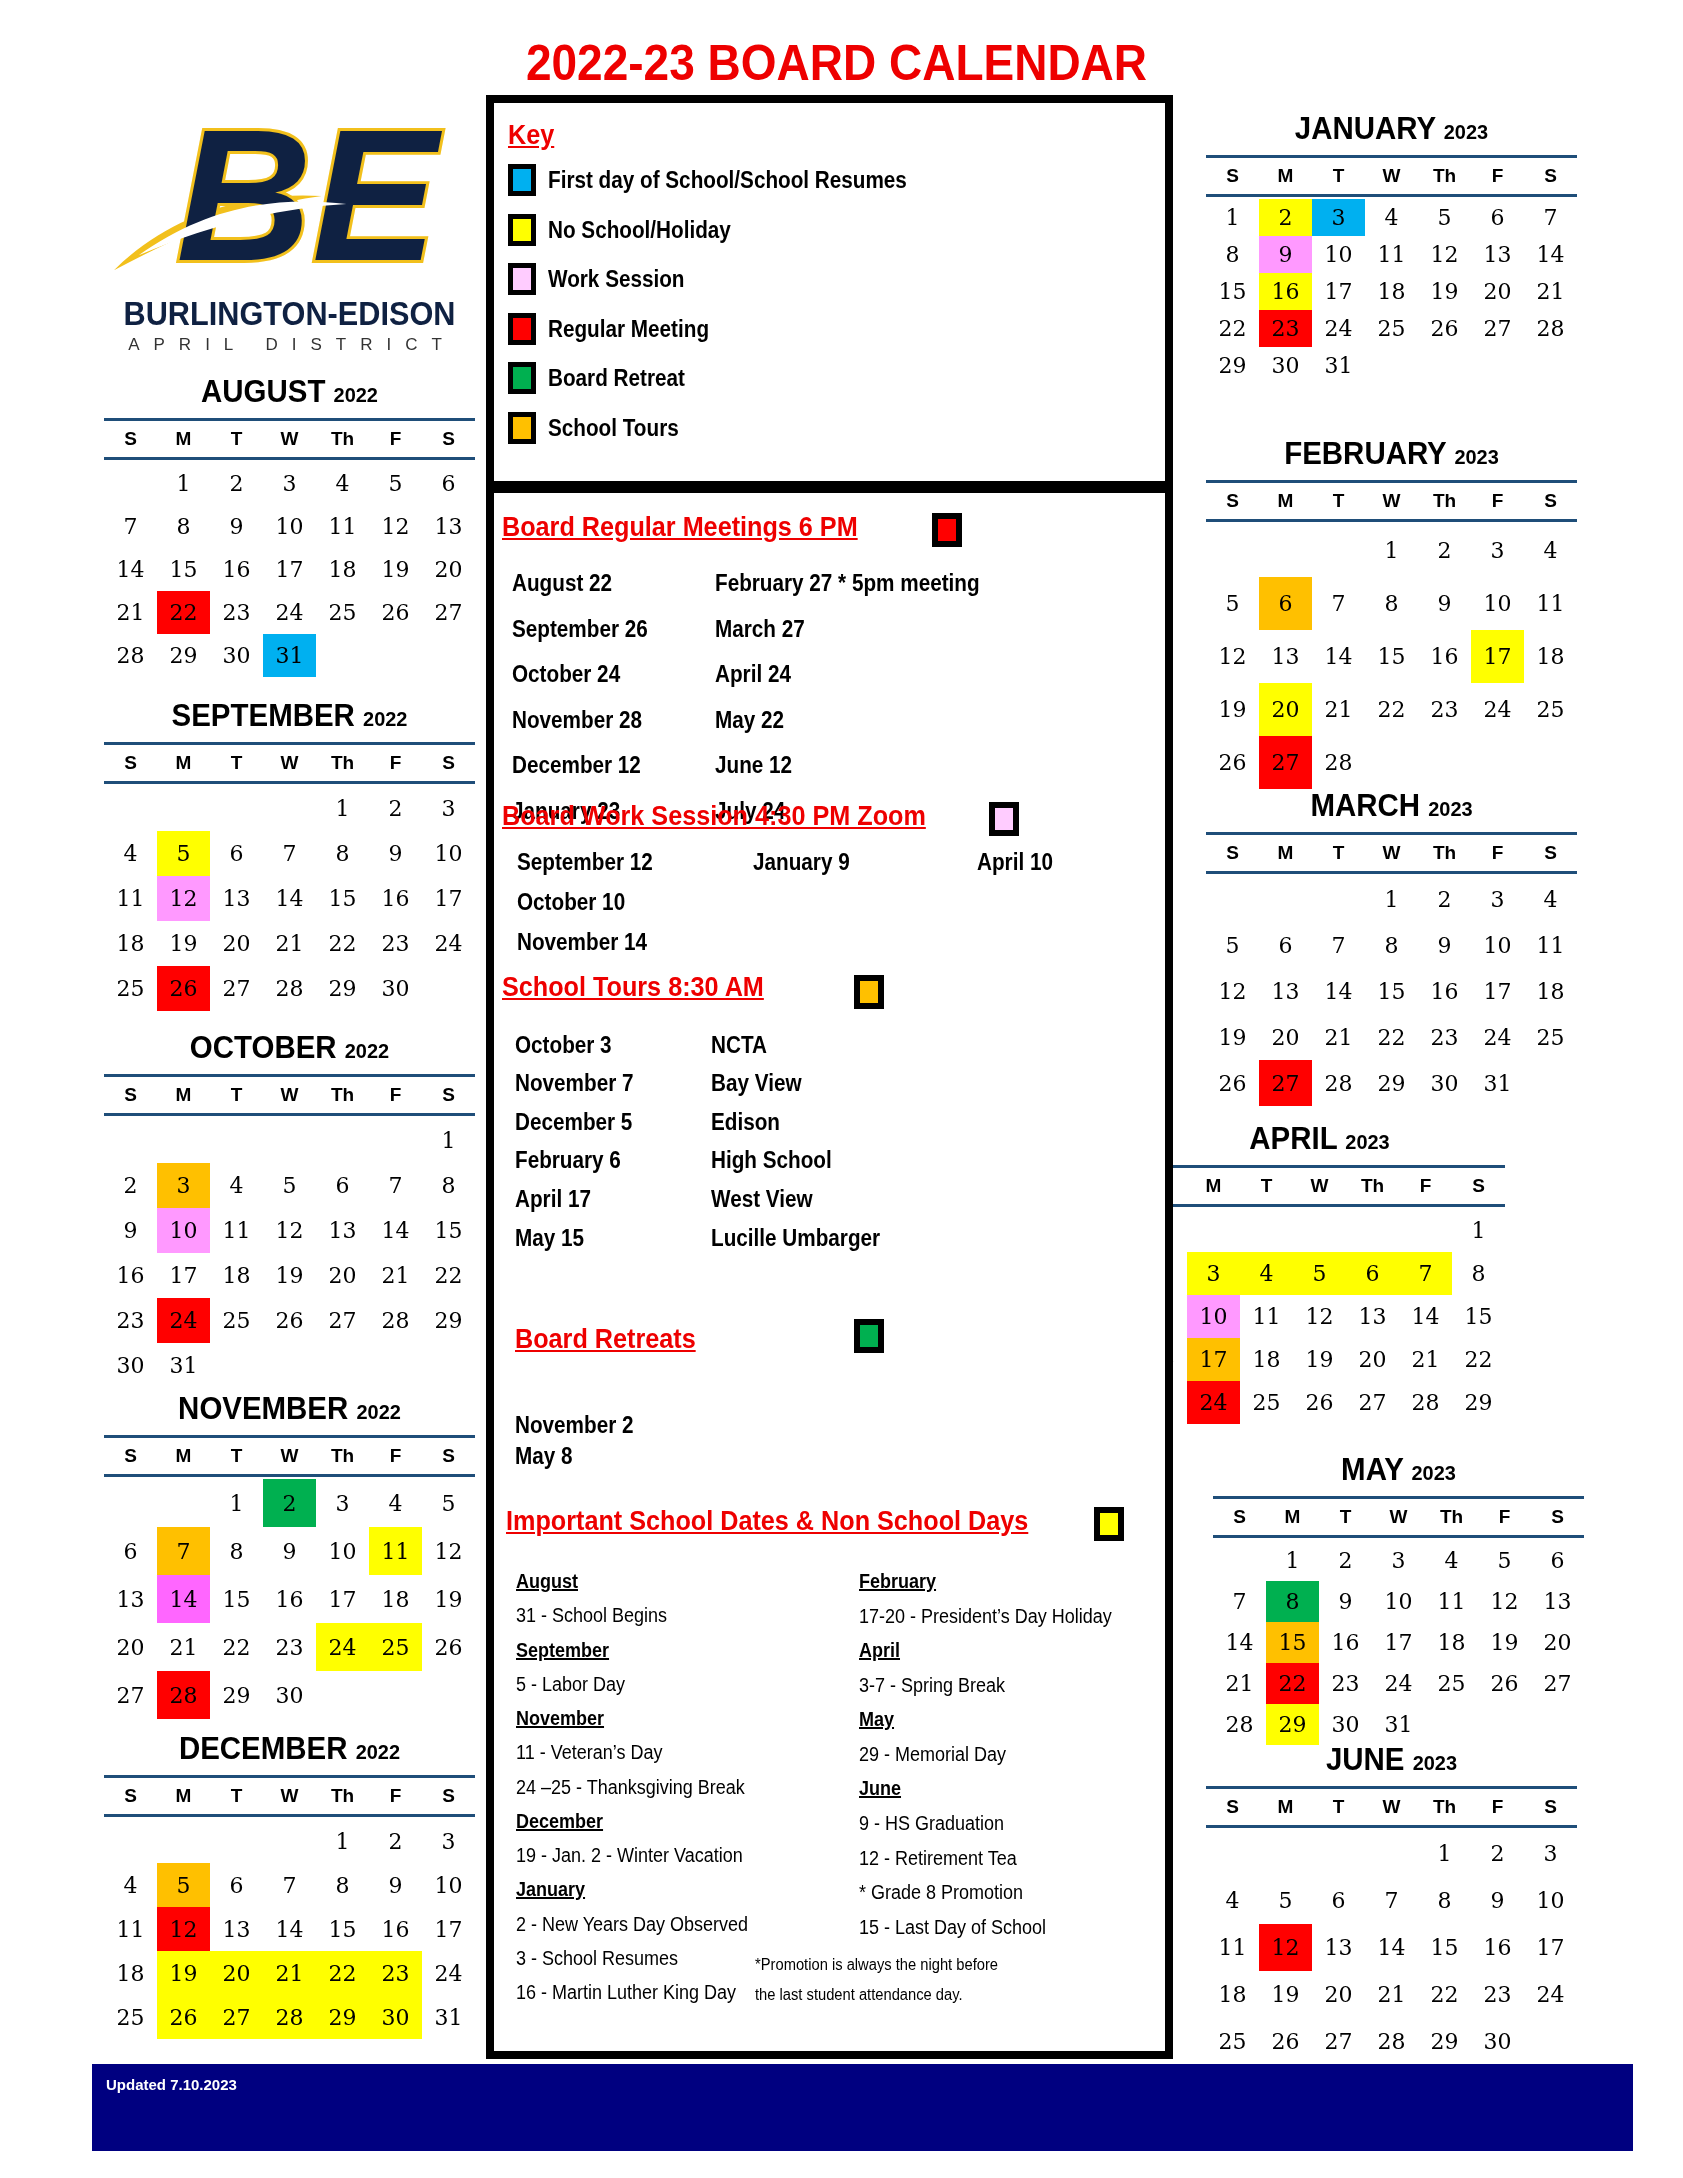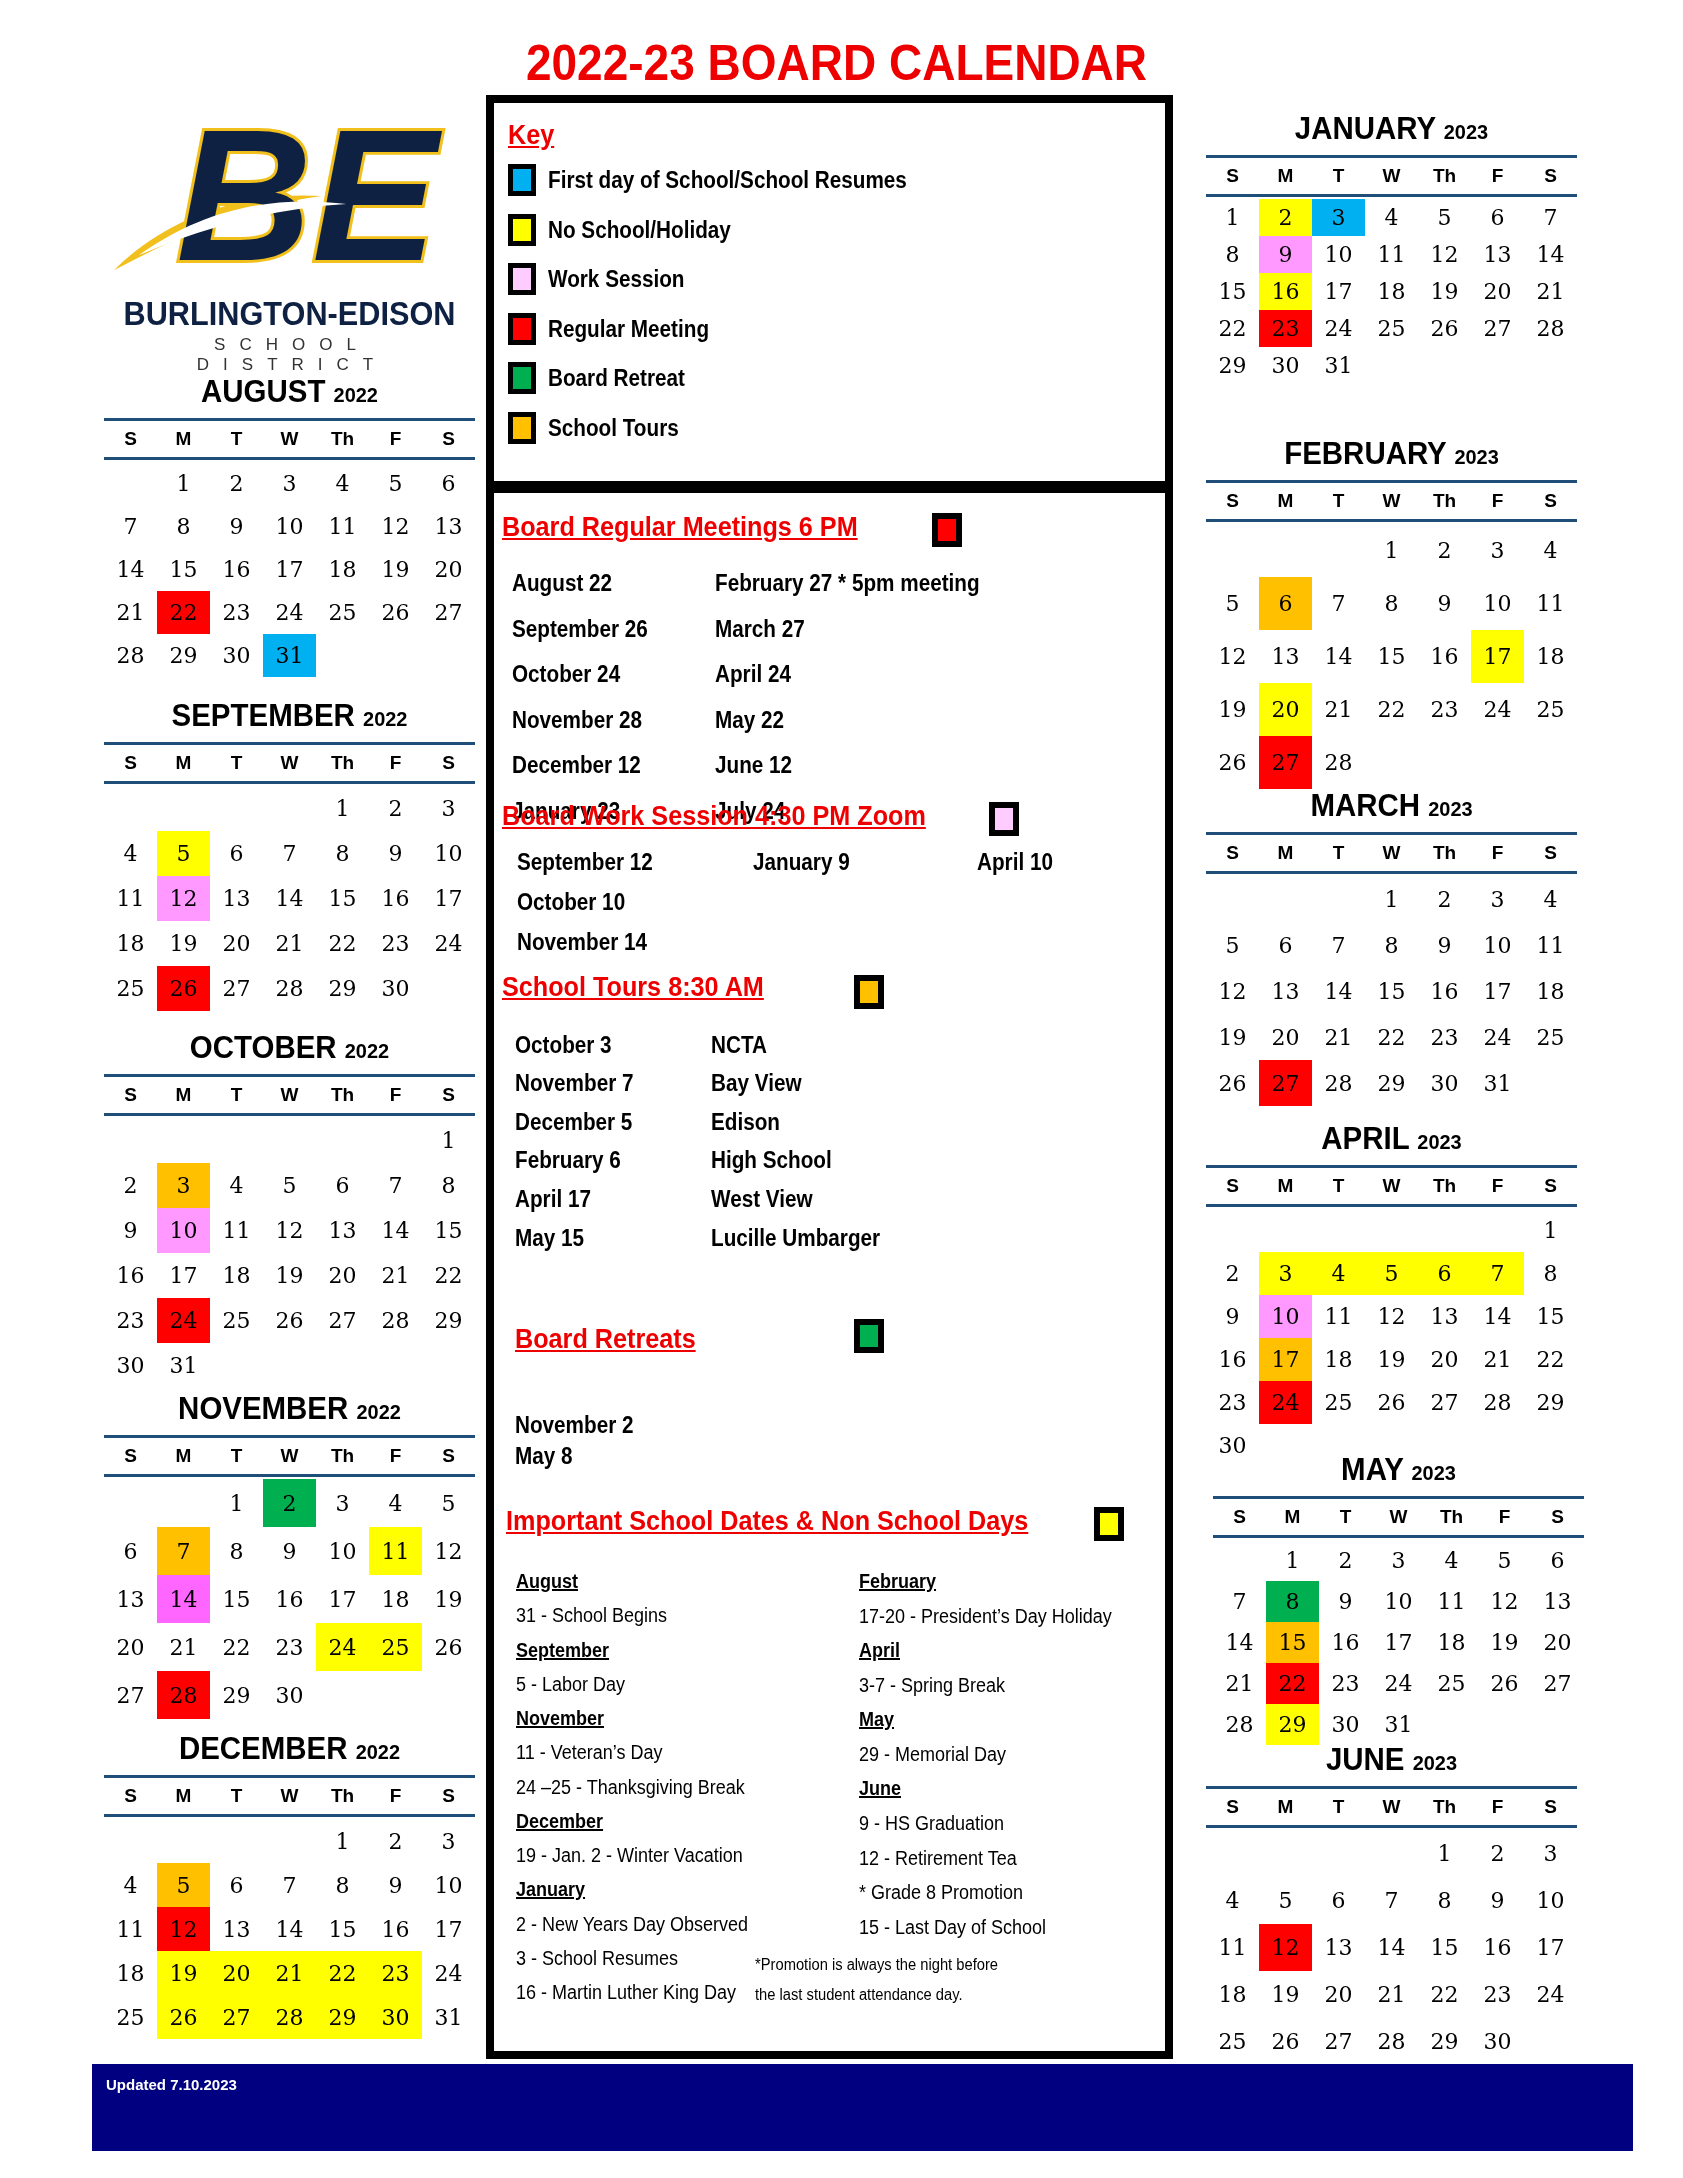--- a/index.html
+++ b/index.html
@@ -59,21 +59,21 @@
 
 <div class="abs title">2022-23 BOARD CALENDAR</div>
 
 <div class="abs logo">
   <svg width="361" height="198" viewBox="0 0 365 200">
     <path d="M5,175 C60,120 140,95 215,100 C150,108 80,135 5,175 Z" fill="#f2c01c"></path>
     <text x="200" y="165" text-anchor="middle" font-family="Liberation Sans, sans-serif" font-weight="900" font-style="italic" font-size="190" fill="#0f2142" stroke="#f2c01c" stroke-width="6" paint-order="stroke">BE</text>
     <path d="M30,160 C100,110 170,100 240,108 C170,112 100,130 30,160 Z" fill="#fff"></path>
   </svg>
   <div class="logo-name">BURLINGTON-EDISON</div>
-  <div class="logo-sub">SCHOOL DISTRICT</div>
+  <div class="logo-sub">APRIL DISTRICT</div>
 </div>
 
 <div id="calendars">
     <div class="cal" style="left: 104px; top: 374px;">
       <div class="mh"><span>AUGUST</span> <span class="yr">2022</span></div>
       <div class="dow">
         <span>S</span>
         <span>M</span>
         <span>T</span>
         <span>W</span>
@@ -441,21 +441,21 @@
         <div class="d" style="height: 46px;">24</div>
         <div class="d" style="height: 46px;">25</div>
         <div class="d" style="height: 46px;">26</div>
         <div class="d c-red" style="height: 46px;">27</div>
         <div class="d" style="height: 46px;">28</div>
         <div class="d" style="height: 46px;">29</div>
         <div class="d" style="height: 46px;">30</div>
         <div class="d" style="height: 46px;">31</div>
       </div>
     </div>
-    <div class="cal" style="left: 1206px; top: 1121px;">
+    <div class="cal" style="left: 1134px; top: 1121px;">
       <div class="mh"><span>APRIL</span> <span class="yr">2023</span></div>
       <div class="dow">
         <span>S</span>
         <span>M</span>
         <span>T</span>
         <span>W</span>
         <span>Th</span>
         <span>F</span>
         <span>S</span>
       </div>

